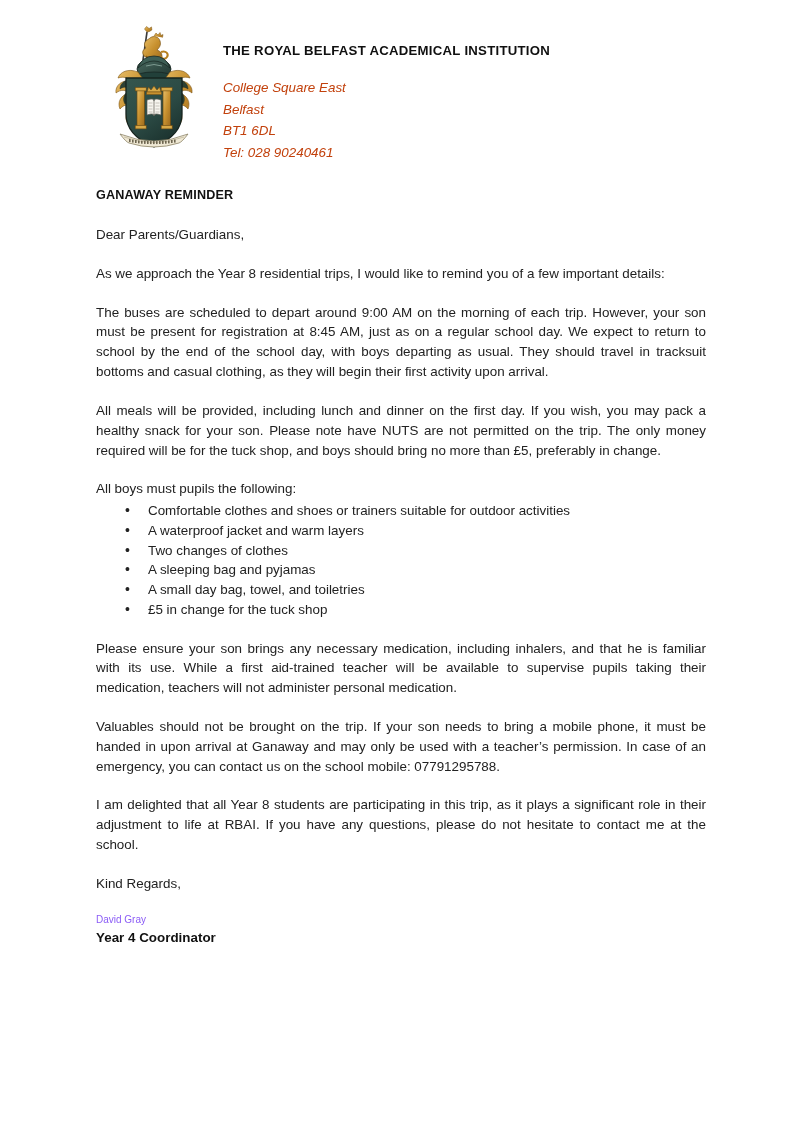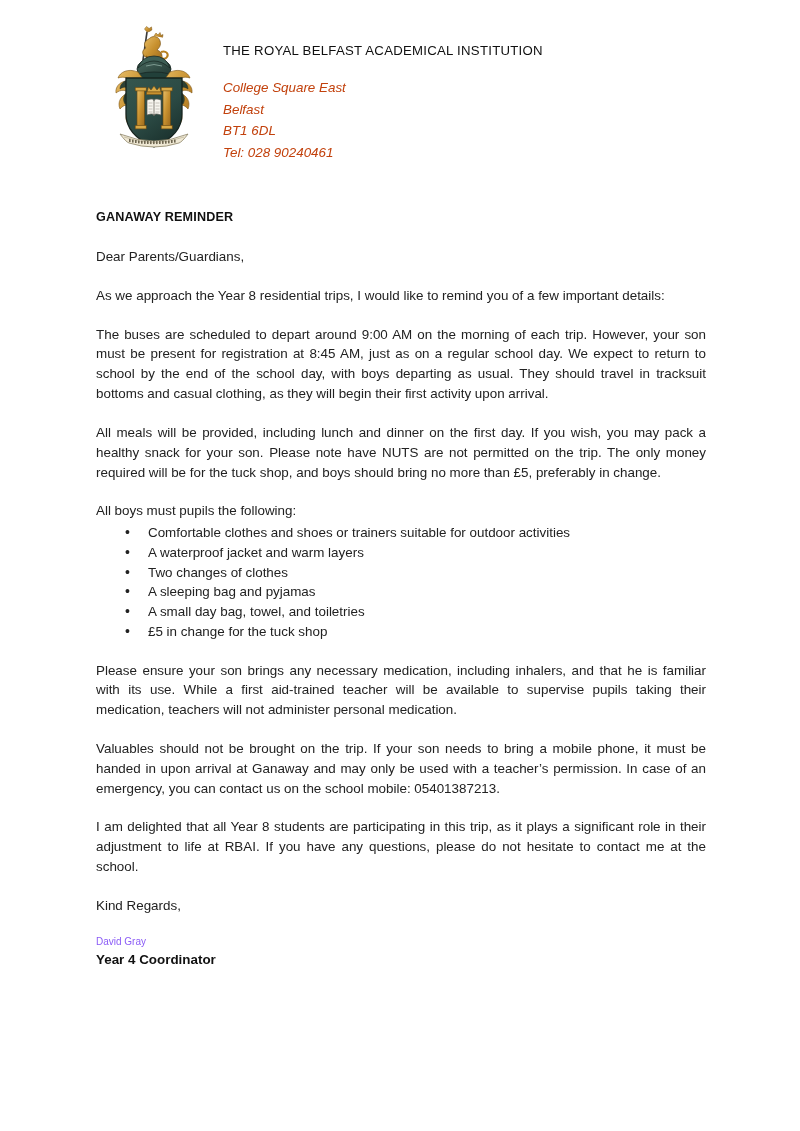--- a/index.html
+++ b/index.html
@@ -36,21 +36,21 @@
     margin-left: 6px;
   }
   .crest-wrap svg { display: block; }
 
   .school-block {
     margin-left: 17px;
     padding-top: 20px;
   }
   .school-name {
     font-size: 13.2px;
-    font-weight: normal;
+    font-weight: bold;
     letter-spacing: 0.02em;
     color: #101010;
     line-height: 1.35;
     white-space: nowrap;
   }
   .school-addr {
     font-size: 13.4px;
     font-weight: normal;
     color: #c2410c;
     line-height: 1.62;
@@ -58,21 +58,20 @@
     font-style: italic;
   }
   .school-addr div { white-space: nowrap; }
 
   
   .letter-body {
     position: absolute;
     left: 96px;
     top: 188px;
     width: 610px;
-    margin-top: 22px;
   }
   .doc-heading {
     font-size: 12.6px;
     font-weight: bold;
     letter-spacing: 0.015em;
     color: #111111;
     margin: 0 0 23px 0;
   }
   p.para {
     font-size: 13.4px;
@@ -272,21 +271,21 @@
       <li>Comfortable clothes and shoes or trainers suitable for outdoor activities</li>
       <li>A waterproof jacket and warm layers</li>
       <li>Two changes of clothes</li>
       <li>A sleeping bag and pyjamas</li>
       <li>A small day bag, towel, and toiletries</li>
       <li>£5 in change for the tuck shop</li>
     </ul>
 
     <p class="para">Please ensure your son brings any necessary medication, including inhalers, and that he is familiar with its use. While a first aid-trained teacher will be available to supervise pupils taking their medication, teachers will not administer personal medication.</p>
 
-    <p class="para">Valuables should not be brought on the trip. If your son needs to bring a mobile phone, it must be handed in upon arrival at Ganaway and may only be used with a teacher’s permission. In case of an emergency, you can contact us on the school mobile: 05401387213.</p>
+    <p class="para">Valuables should not be brought on the trip. If your son needs to bring a mobile phone, it must be handed in upon arrival at Ganaway and may only be used with a teacher’s permission. In case of an emergency, you can contact us on the school mobile: 07791295788.</p>
 
     <p class="para">I am delighted that all Year 8 students are participating in this trip, as it plays a significant role in their adjustment to life at RBAI. If you have any questions, please do not hesitate to contact me at the school.</p>
 
     <p class="para nojustify">Kind Regards,</p>
 
     <div class="signoff">
       <div class="sig-name">David Gray</div>
       <div class="sig-role">Year 4 Coordinator</div>
     </div>
 

